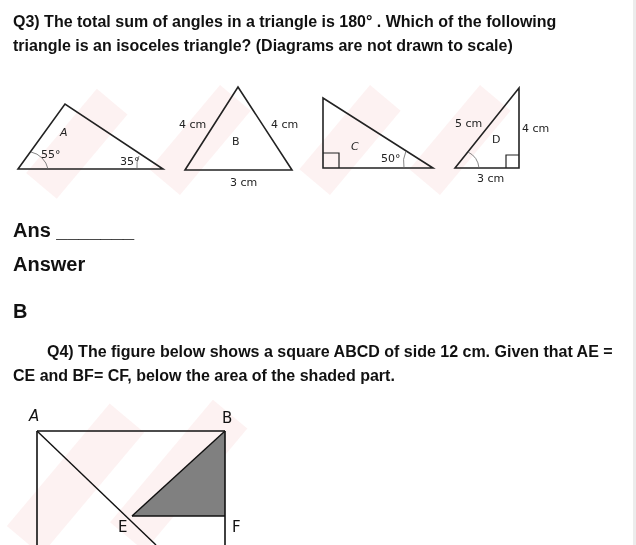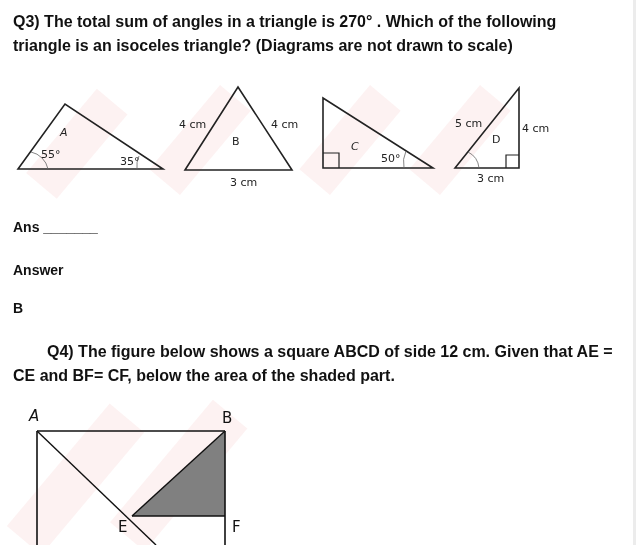--- a/index.html
+++ b/index.html
@@ -7,30 +7,30 @@
     width:636px; height:545px; overflow:hidden; background:#ffffff;
     font-family:"Liberation Sans", sans-serif; color:#111111; position:relative;
   }
   .scrolltrack {
     position:absolute; right:0; top:0; width:3px; height:545px; background:#ececec;
   }
   .q {
     position:absolute; left:13px; width:600px;
     font-size:16px; font-weight:bold; line-height:24px; margin:0;
   }
-  .txt { position:absolute; left:13px; font-size:14px; font-weight:bold; margin:0; }
+  .txt { position:absolute; left:13px; font-size:20px; font-weight:bold; margin:0; }
   .fig { position:absolute; }
   svg text { font-family:"DejaVu Sans", sans-serif; }
 </style>
 </head>
 <body>
 
 <div class="scrolltrack"></div>
 
-<p class="q" style="top:10px;">Q3) The total sum of angles in a triangle is 270° . Which of the following</p>
+<p class="q" style="top:10px;">Q3) The total sum of angles in a triangle is 180° . Which of the following</p>
 <p class="q" style="top:34px;">triangle is an isoceles triangle? (Diagrams are not drawn to scale)</p>
 
 <svg class="fig" style="left:0; top:80px;" width="600" height="120" viewBox="0 80 600 120">
 
   <g opacity="0.06">
     <rect x="60" y="90" width="40" height="110" fill="#e03030" transform="rotate(40 80 140)"></rect>
     <rect x="180" y="85" width="40" height="110" fill="#e03030" transform="rotate(40 200 140)"></rect>
     <rect x="330" y="85" width="40" height="110" fill="#e03030" transform="rotate(40 350 140)"></rect>
     <rect x="440" y="85" width="40" height="110" fill="#e03030" transform="rotate(40 460 140)"></rect>
   </g>
@@ -65,21 +65,21 @@
     <polyline points="506,168 506,155 519,155" fill="none" stroke="#222" stroke-width="1.2"></polyline>
     <path d="M468,152 A 20 20 0 0 1 479,168" fill="none" stroke="#666" stroke-width="0.8"></path>
     <text x="455" y="127" font-size="11" fill="#222">5 cm</text>
     <text x="522" y="132" font-size="11" fill="#222">4 cm</text>
     <text x="492" y="143" font-size="11" fill="#222">D</text>
     <text x="477" y="182" font-size="11" fill="#222">3 cm</text>
   </g>
 </svg>
 
 <p class="txt" style="top:219px;">Ans _______</p>
-<p class="txt" style="top:262px;">Answer</p>
+<p class="txt" style="top:253px;">Answer</p>
 <p class="txt" style="top:300px;">B</p>
 
 <p class="q" style="top:340px;margin-left:34px;">Q4) The figure below shows a square ABCD of side 12 cm. Given that AE =</p>
 <p class="q" style="top:364px;">CE  and BF= CF, below the area of the shaded part.</p>
 
 <svg class="fig" style="left:0; top:400px;" width="260" height="145" viewBox="0 400 260 145">
   <g opacity="0.06">
     <rect x="60" y="400" width="45" height="160" fill="#e03030" transform="rotate(40 80 470)"></rect>
     <rect x="160" y="395" width="45" height="160" fill="#e03030" transform="rotate(40 180 470)"></rect>
   </g>

